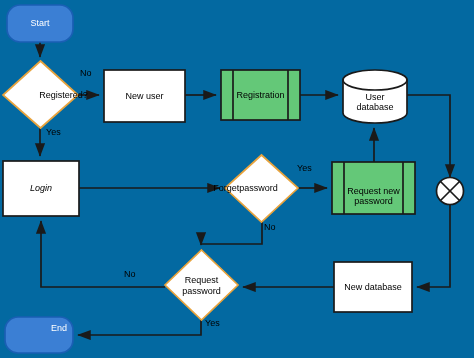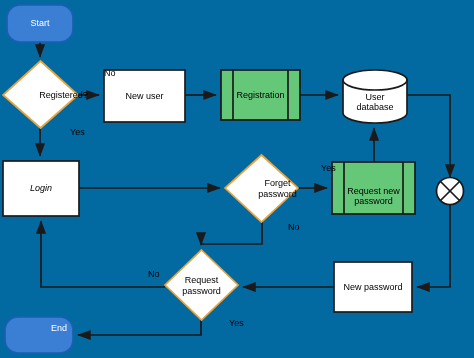--- a/index.html
+++ b/index.html
@@ -33,21 +33,20 @@
     pointer-events: none;
   }
   .node-label.light { color: #ffffff; }
   .edge-label {
     position: absolute;
     font-family: "Liberation Sans", sans-serif;
     font-size: 9px;
     color: #000000;
     white-space: nowrap;
     pointer-events: none;
-    margin-left: 24px;
   }
 </style>
 </head>
 <body>
 
 <div id="canvas">
 
   <svg width="474" height="358">
     <defs>
       <marker id="arrow" markerWidth="9" markerHeight="9" refX="7.5" refY="3" orient="auto" markerUnits="strokeWidth">
@@ -134,36 +133,36 @@
 
   <div class="node-label" style="left:233px; top:70px; width:55px; height:50px;">Registration</div>
 
   <div class="node-label" style="left:343px; top:82px; width:64px; height:40px; flex-direction:column;text-align:center;">
     <span>User</span>
     <span>database</span>
   </div>
 
   <div class="node-label" style="left:3px; top:161px; width:76px; height:55px;font-style:italic;">Login</div>
 
-  <div class="node-label" style="left:244px; top:176px; width:67px; height:25px; flex-direction:column;">
+  <div class="node-label" style="left:212px; top:176px; width:67px; height:25px; ">
     <span>Forget</span>
     <span>password</span>
   </div>
 
   <div class="node-label" style="left:344px; top:170px; width:59px; height:52px; flex-direction:column;">
     <span>Request new</span>
     <span>password</span>
   </div>
 
   <div class="node-label" style="left:168px; top:273px; width:67px; height:25px; flex-direction:column;">
     <span>Request</span>
     <span>password</span>
   </div>
 
-  <div class="node-label" style="left:334px; top:262px; width:78px; height:50px;">New password</div>
+  <div class="node-label" style="left:334px; top:262px; width:78px; height:50px;">New database</div>
 
   <div class="node-label light" style="left:5px; top:310px; width:68px; height:36px;padding-left:20px;">End</div>
 
   <div class="edge-label" style="left:80px; top:68px;">No</div>
 
   <div class="edge-label" style="left:46px; top:127px;">Yes</div>
 
   <div class="edge-label" style="left:297px; top:163px;">Yes</div>
 
   <div class="edge-label" style="left:264px; top:222px;">No</div>

